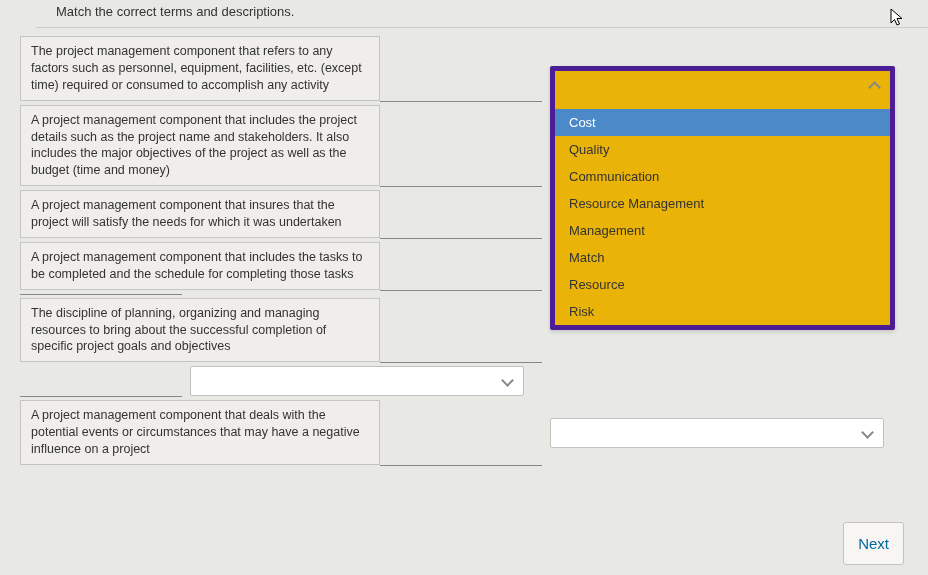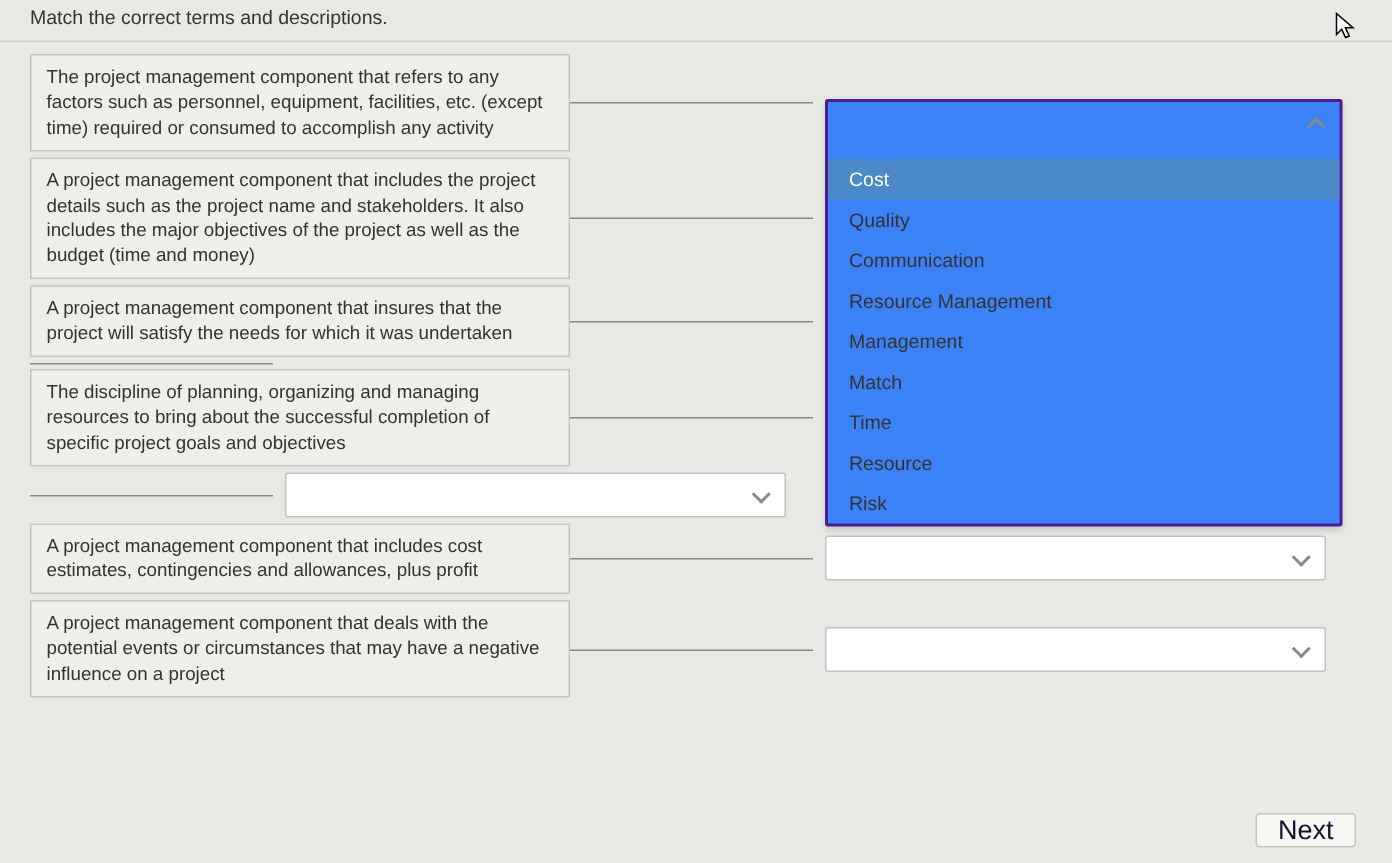--- a/index.html
+++ b/index.html
@@ -12,28 +12,29 @@
     height: 575px;
     overflow: hidden;
     position: relative;
   }
   .prompt {
     padding: 4px 0 8px 20px;
     font-size: 13px;
     color: #333;
     border-bottom: 1px solid #ccc;
     margin-bottom: 8px;
+    margin-left: 36px;
   }
   .worksheet {
     position: relative;
     padding: 0 20px;
   }
   .row {
     display: flex;
-    align-items: center;
+    align-items: flex-end;
     margin-bottom: 4px;
   }
   .desc {
     width: 360px;
     min-height: 36px;
     padding: 6px 10px;
     background: #f0eeea;
     border: 1px solid #c6c4c0;
     font-size: 12.5px;
     color: #333;
@@ -85,22 +86,22 @@
     transform: rotate(-135deg);
     top: 6px;
   }
 
   
   .dd-open {
     position: absolute;
     top: 30px;
     left: 550px;
     width: 345px;
-    background: #3b82f6;
-    border: 2px solid #4c1d95;
+    background: #eab308;
+    border: 5px solid #4c1d95;
     border-radius: 2px;
     z-index: 10;
     box-shadow: 0 2px 4px rgba(0,0,0,0.15);
   }
   .dd-open-arrow {
     position: absolute;
     top: 6px;
     right: 8px;
   }
   .dd-open-spacer {
@@ -114,26 +115,26 @@
   }
   .dd-opt.selected {
     background: #4b89c8;
     color: #fff;
   }
 
   .next-btn {
     position: absolute;
     right: 24px;
     bottom: 10px;
-    padding: 0 14px;
+    padding: 12px 14px;
     background: #f7f6f2;
     border: 1px solid #c4c2bd;
     border-radius: 3px;
-    font-size: 18px;
-    color: #0f172a;
+    font-size: 15px;
+    color: #0369a1;
     cursor: pointer;
   }
 
   .cursor {
     position: absolute;
     top: 8px;
     right: 22px;
     width: 16px;
     height: 20px;
     z-index: 20;
@@ -154,63 +155,59 @@
   <div class="row">
     <div class="desc">A project management component that includes the project details such as the project name and stakeholders. It also includes the major objectives of the project as well as the budget (time and money)</div>
     <div class="connector"></div>
   </div>
 
   <div class="row">
     <div class="desc">A project management component that insures that the project will satisfy the needs for which it was undertaken</div>
     <div class="connector"></div>
   </div>
 
+  <div class="row">
+    <div class="desc">A project management component that includes the tasks to be completed and the schedule for completing those tasks</div>
+    <div class="connector"></div>
+  </div>
 
   <div class="row">
     <div class="connector"></div>
   </div>
 
   <div class="row">
     <div class="desc">The discipline of planning, organizing and managing resources to bring about the successful completion of specific project goals and objectives</div>
     <div class="connector"></div>
   </div>
 
   <div class="row">
     <div class="connector"></div>
     <div class="dd">
         <span class="chevron"></span>
       </div>
   </div>
 
-  <div class="row">
-    <div class="desc">A project management component that includes cost estimates, contingencies and allowances, plus profit</div>
-    <div class="connector"></div>
-    <div class="dd">
-        <span class="chevron"></span>
-      </div>
-  </div>
 
   <div class="row">
     <div class="desc">A project management component that deals with the potential events or circumstances that may have a negative influence on a project</div>
     <div class="connector"></div>
     <div class="dd">
         <span class="chevron"></span>
       </div>
   </div>
 
   <div class="dd-open">
     <span class="chevron up dd-open-arrow"></span>
     <div class="dd-open-spacer"></div>
     <div class="dd-opt selected">Cost</div>
     <div class="dd-opt">Quality</div>
     <div class="dd-opt">Communication</div>
     <div class="dd-opt">Resource Management</div>
     <div class="dd-opt">Management</div>
     <div class="dd-opt">Match</div>
-    <div class="dd-opt">Time</div>
     <div class="dd-opt">Resource</div>
     <div class="dd-opt">Risk</div>
   </div>
 
 </div>
 
 <button class="next-btn">Next</button>
 
 <svg class="cursor" viewBox="0 0 16 20">
   <path d="M1 1 L1 15 L4.5 11.5 L7 17 L9.5 16 L7 10.5 L12 10.5 Z" fill="#fff" stroke="#000" stroke-width="1"></path>

